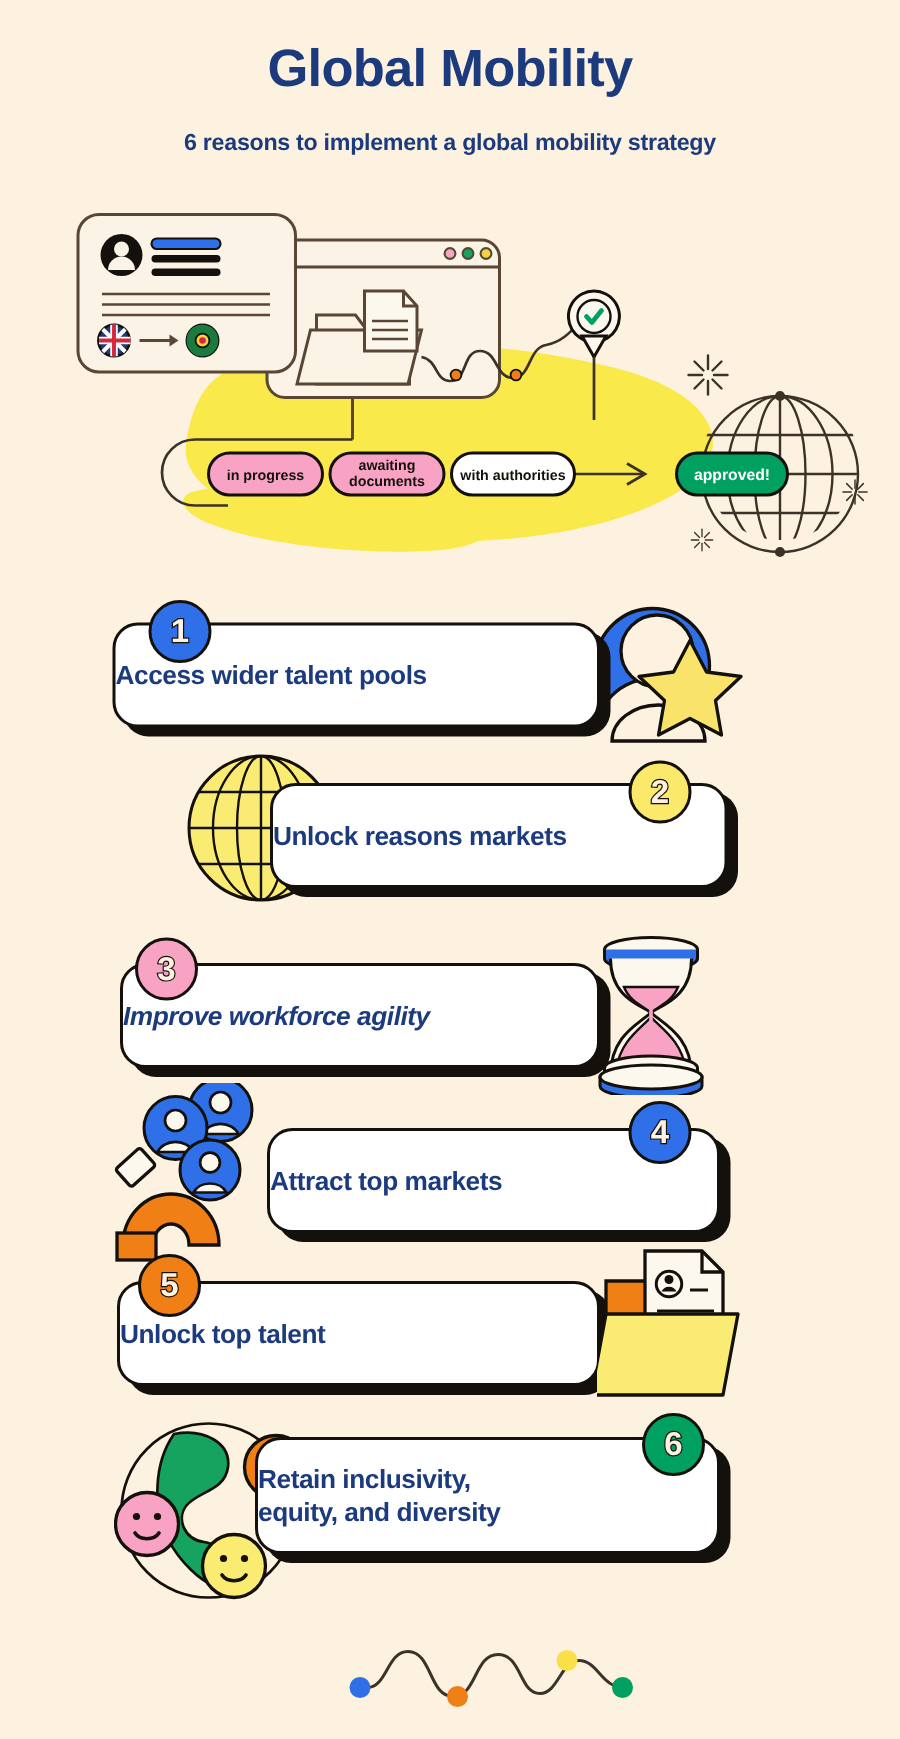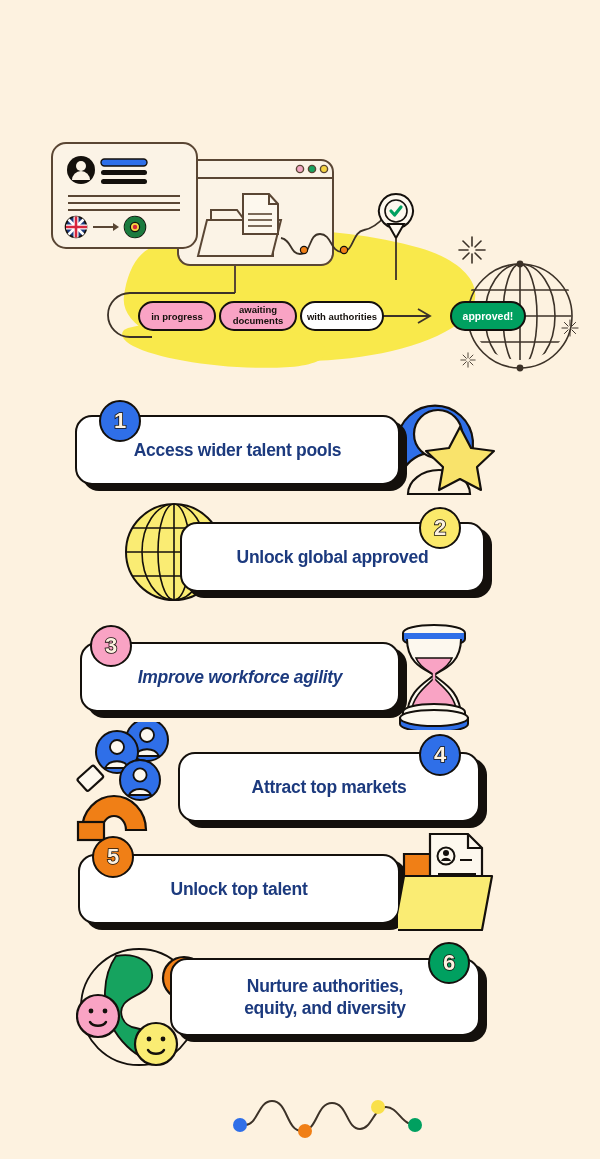--- a/index.html
+++ b/index.html
@@ -59,21 +59,20 @@
     z-index: 4;
   }
 
   .card-text {
     color: #1C3A7E;
     font-size: 17.5px;
     font-weight: 800;
     letter-spacing: -0.3px;
     line-height: 1.28;
     width: 100%;
-    text-align: center;
   }
 
   .badge {
     position: absolute;
     width: 42px; height: 42px;
     border-radius: 50%;
     border: 2.2px solid #14100C;
     display: flex;
     align-items: center;
     justify-content: center;
@@ -89,20 +88,24 @@
   .art.front { z-index: 7; }
 
   
   .footer-wave { position: absolute; top: 1085px; left: 0; width: 600px; height: 60px; }
 </style>
 </head>
 <body>
 
 <div class="page">
 
+  <div class="header">
+    <div class="title">Global Mobility</div>
+    <div class="subtitle">6 reasons to implement a global mobility strategy</div>
+  </div>
 
   <div class="hero">
     <svg width="600" height="258" viewBox="0 0 600 258" xmlns="http://www.w3.org/2000/svg">
       <defs>
         <clipPath id="ukClip">
             <circle cx="0" cy="0" r="10"></circle>
           </clipPath>
         <clipPath id="ptClip">
             <circle cx="0" cy="0" r="10"></circle>
           </clipPath>
@@ -290,21 +293,21 @@
             <ellipse cx="52" cy="52" rx="16" ry="48"></ellipse>
             <ellipse cx="52" cy="52" rx="32" ry="48"></ellipse>
             <line x1="52" y1="4" x2="52" y2="100"></line>
             <line x1="6" y1="28" x2="98" y2="28"></line>
             <line x1="4" y1="52" x2="100" y2="52"></line>
             <line x1="6" y1="76" x2="98" y2="76"></line>
           </g>
         </svg>
       </div>
       <div class="card" style="left:180px; top:130px; width:305px; height:70px;">
-        <div class="card-text">Unlock global approved</div>
+        <div class="card-text">Unlock reasons markets</div>
       </div>
       <div class="badge" style="left:419px; top:115px; background:#FBE96B;">
         <span>2</span>
       </div>
     </div>
 
     <div class="reason">
       <div class="art front" style="left:395px; top:228px; width:78px; height:110px;">
         <svg width="78" height="110" viewBox="0 0 78 110">
           <ellipse cx="39" cy="13" rx="31" ry="8" fill="#FDF8EE" stroke="#14100C" stroke-width="2"></ellipse>
@@ -410,21 +413,21 @@
           <circle cx="15" cy="69" r="2.4" fill="#14100C"></circle>
             <circle cx="29" cy="69" r="2.4" fill="#14100C"></circle>
           <path d="M14 80 a9 7 0 0 0 16 0" fill="none" stroke="#14100C" stroke-width="2.4" stroke-linecap="round"></path>
           <circle cx="80" cy="102" r="21" fill="#FAEC73" stroke="#14100C" stroke-width="2.2"></circle>
           <circle cx="73" cy="97" r="2.4" fill="#14100C"></circle>
             <circle cx="87" cy="97" r="2.4" fill="#14100C"></circle>
           <path d="M72 108 a9 7 0 0 0 16 0" fill="none" stroke="#14100C" stroke-width="2.4" stroke-linecap="round"></path>
         </svg>
       </div>
       <div class="card" style="left:170px; top:566px; width:310px; height:78px;">
-        <div class="card-text" style="white-space:pre-line;">Nurture authorities,
+        <div class="card-text" style="white-space:pre-line;">Retain inclusivity,
 equity, and diversity</div>
       </div>
       <div class="badge" style="left:428px; top:550px; background:#00A060;">
         <span>6</span>
       </div>
     </div>
 
   </div>
 
   <div class="footer-wave">

